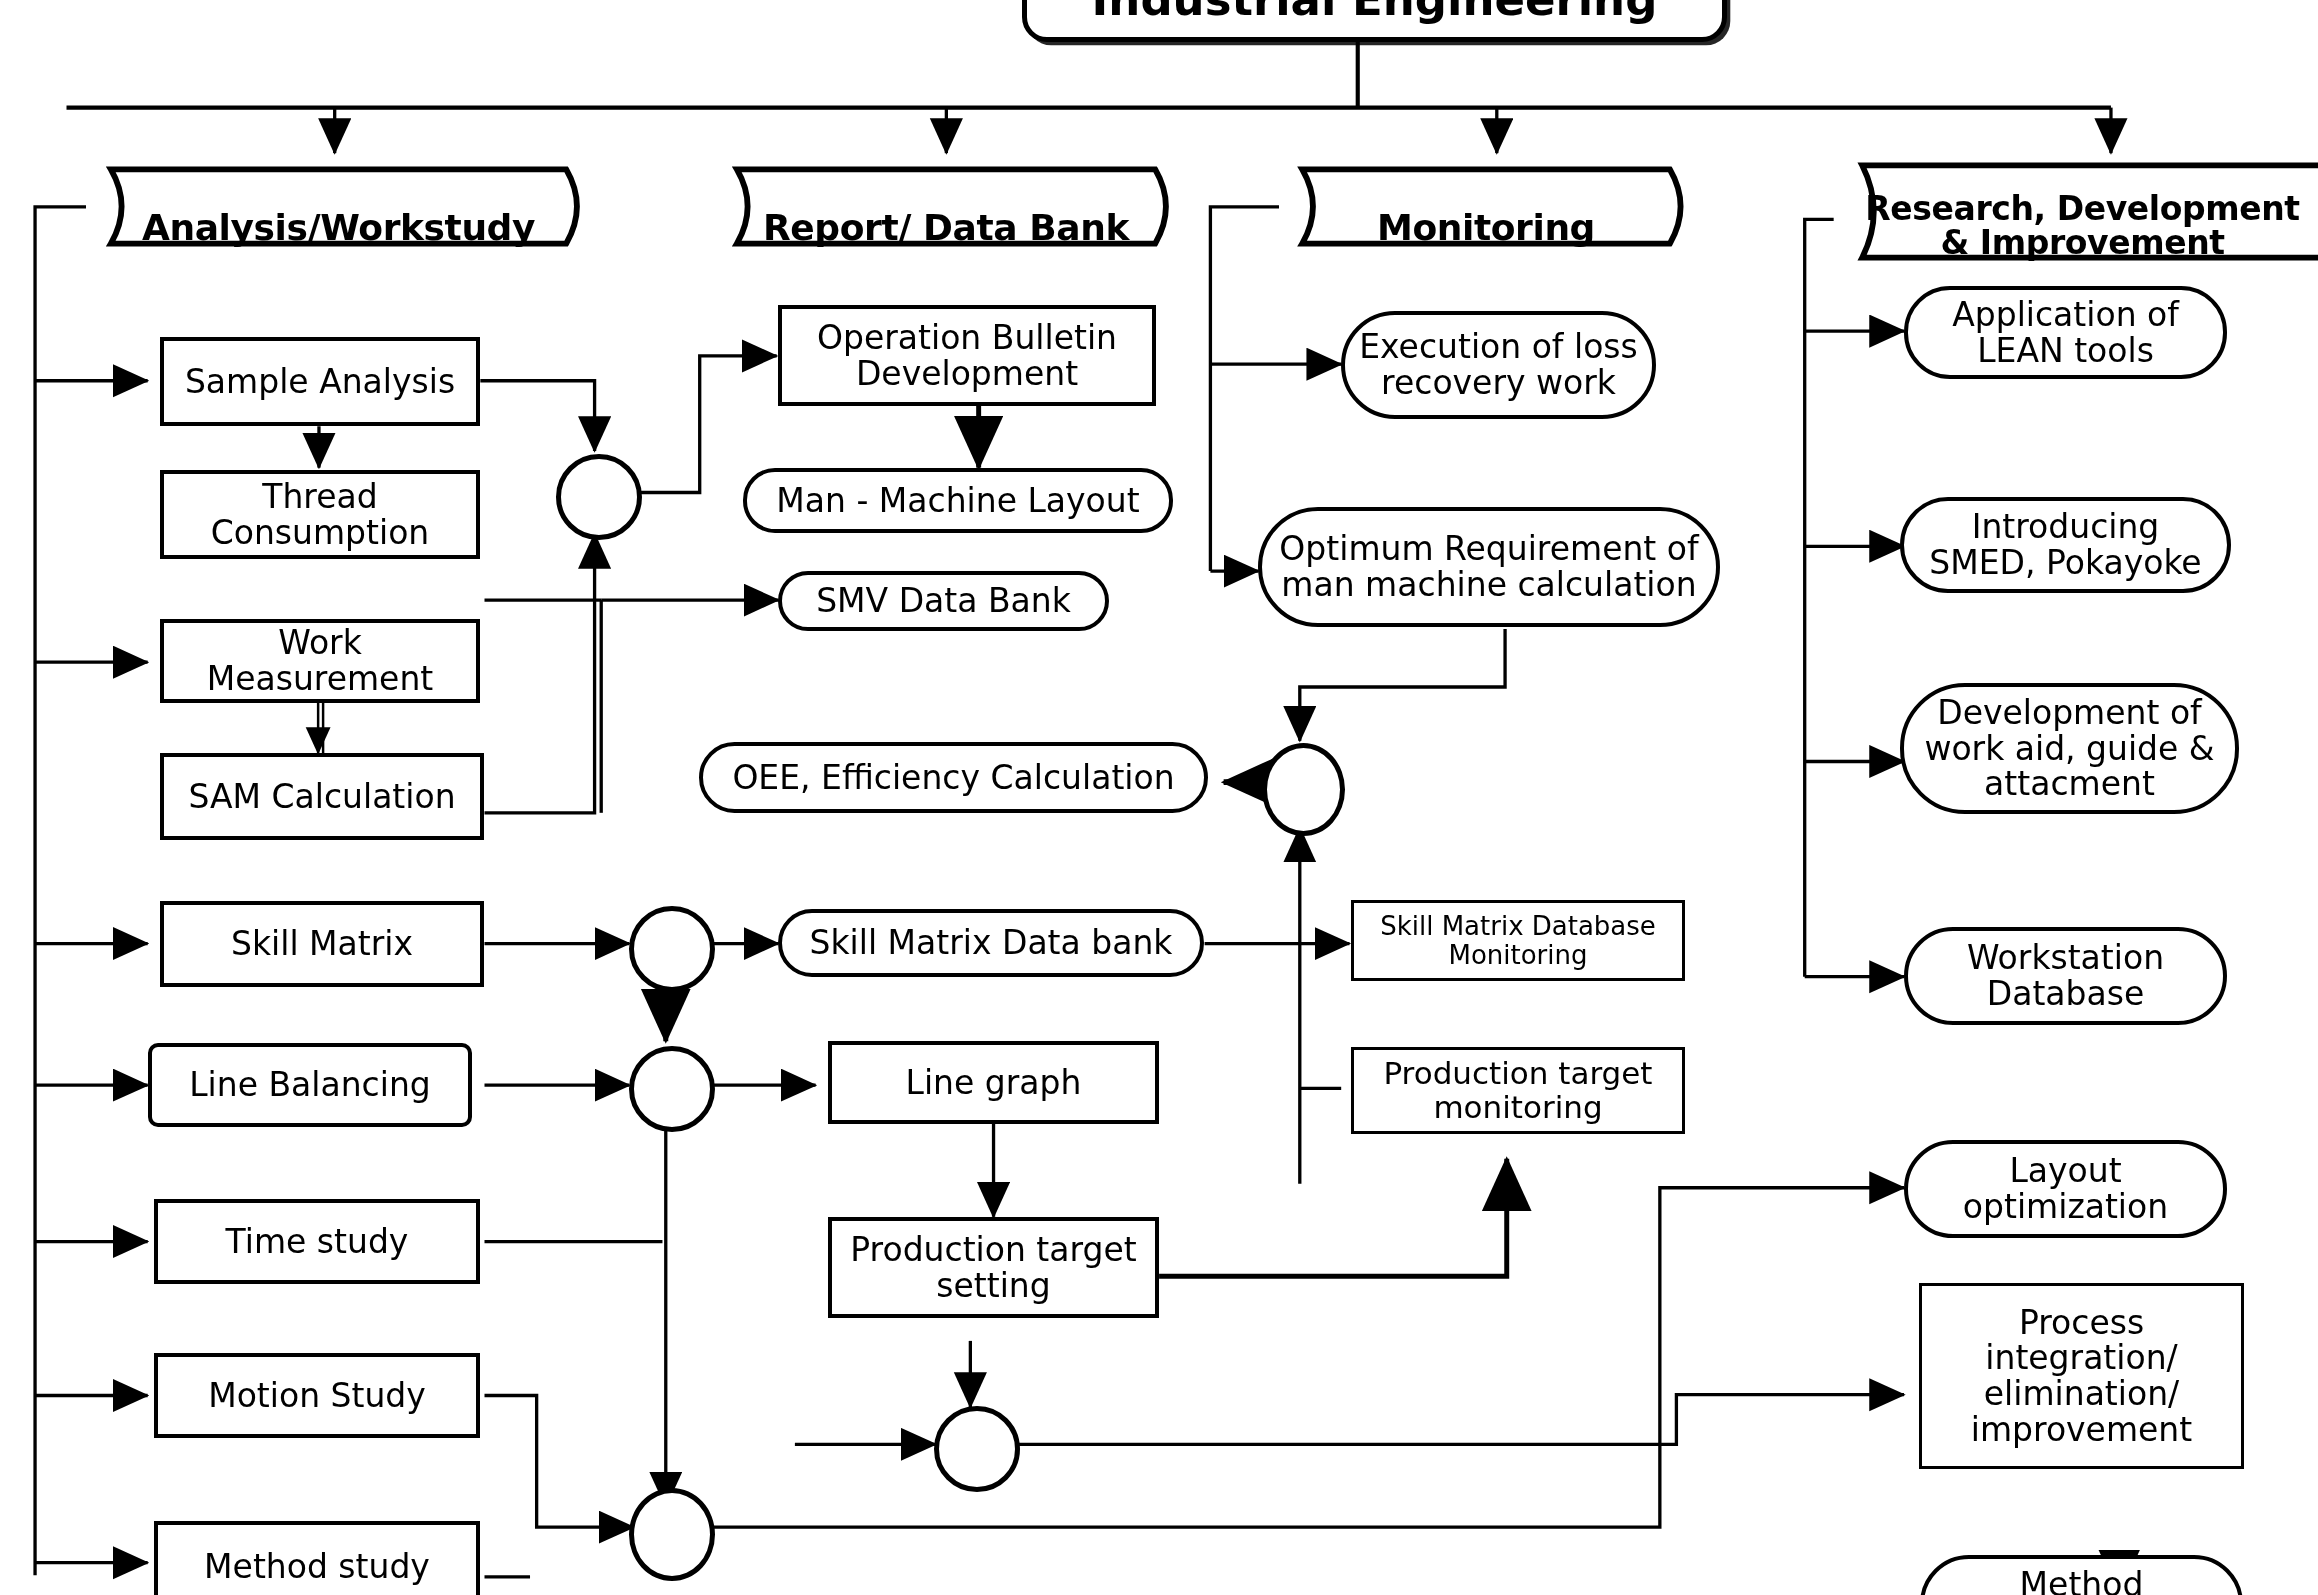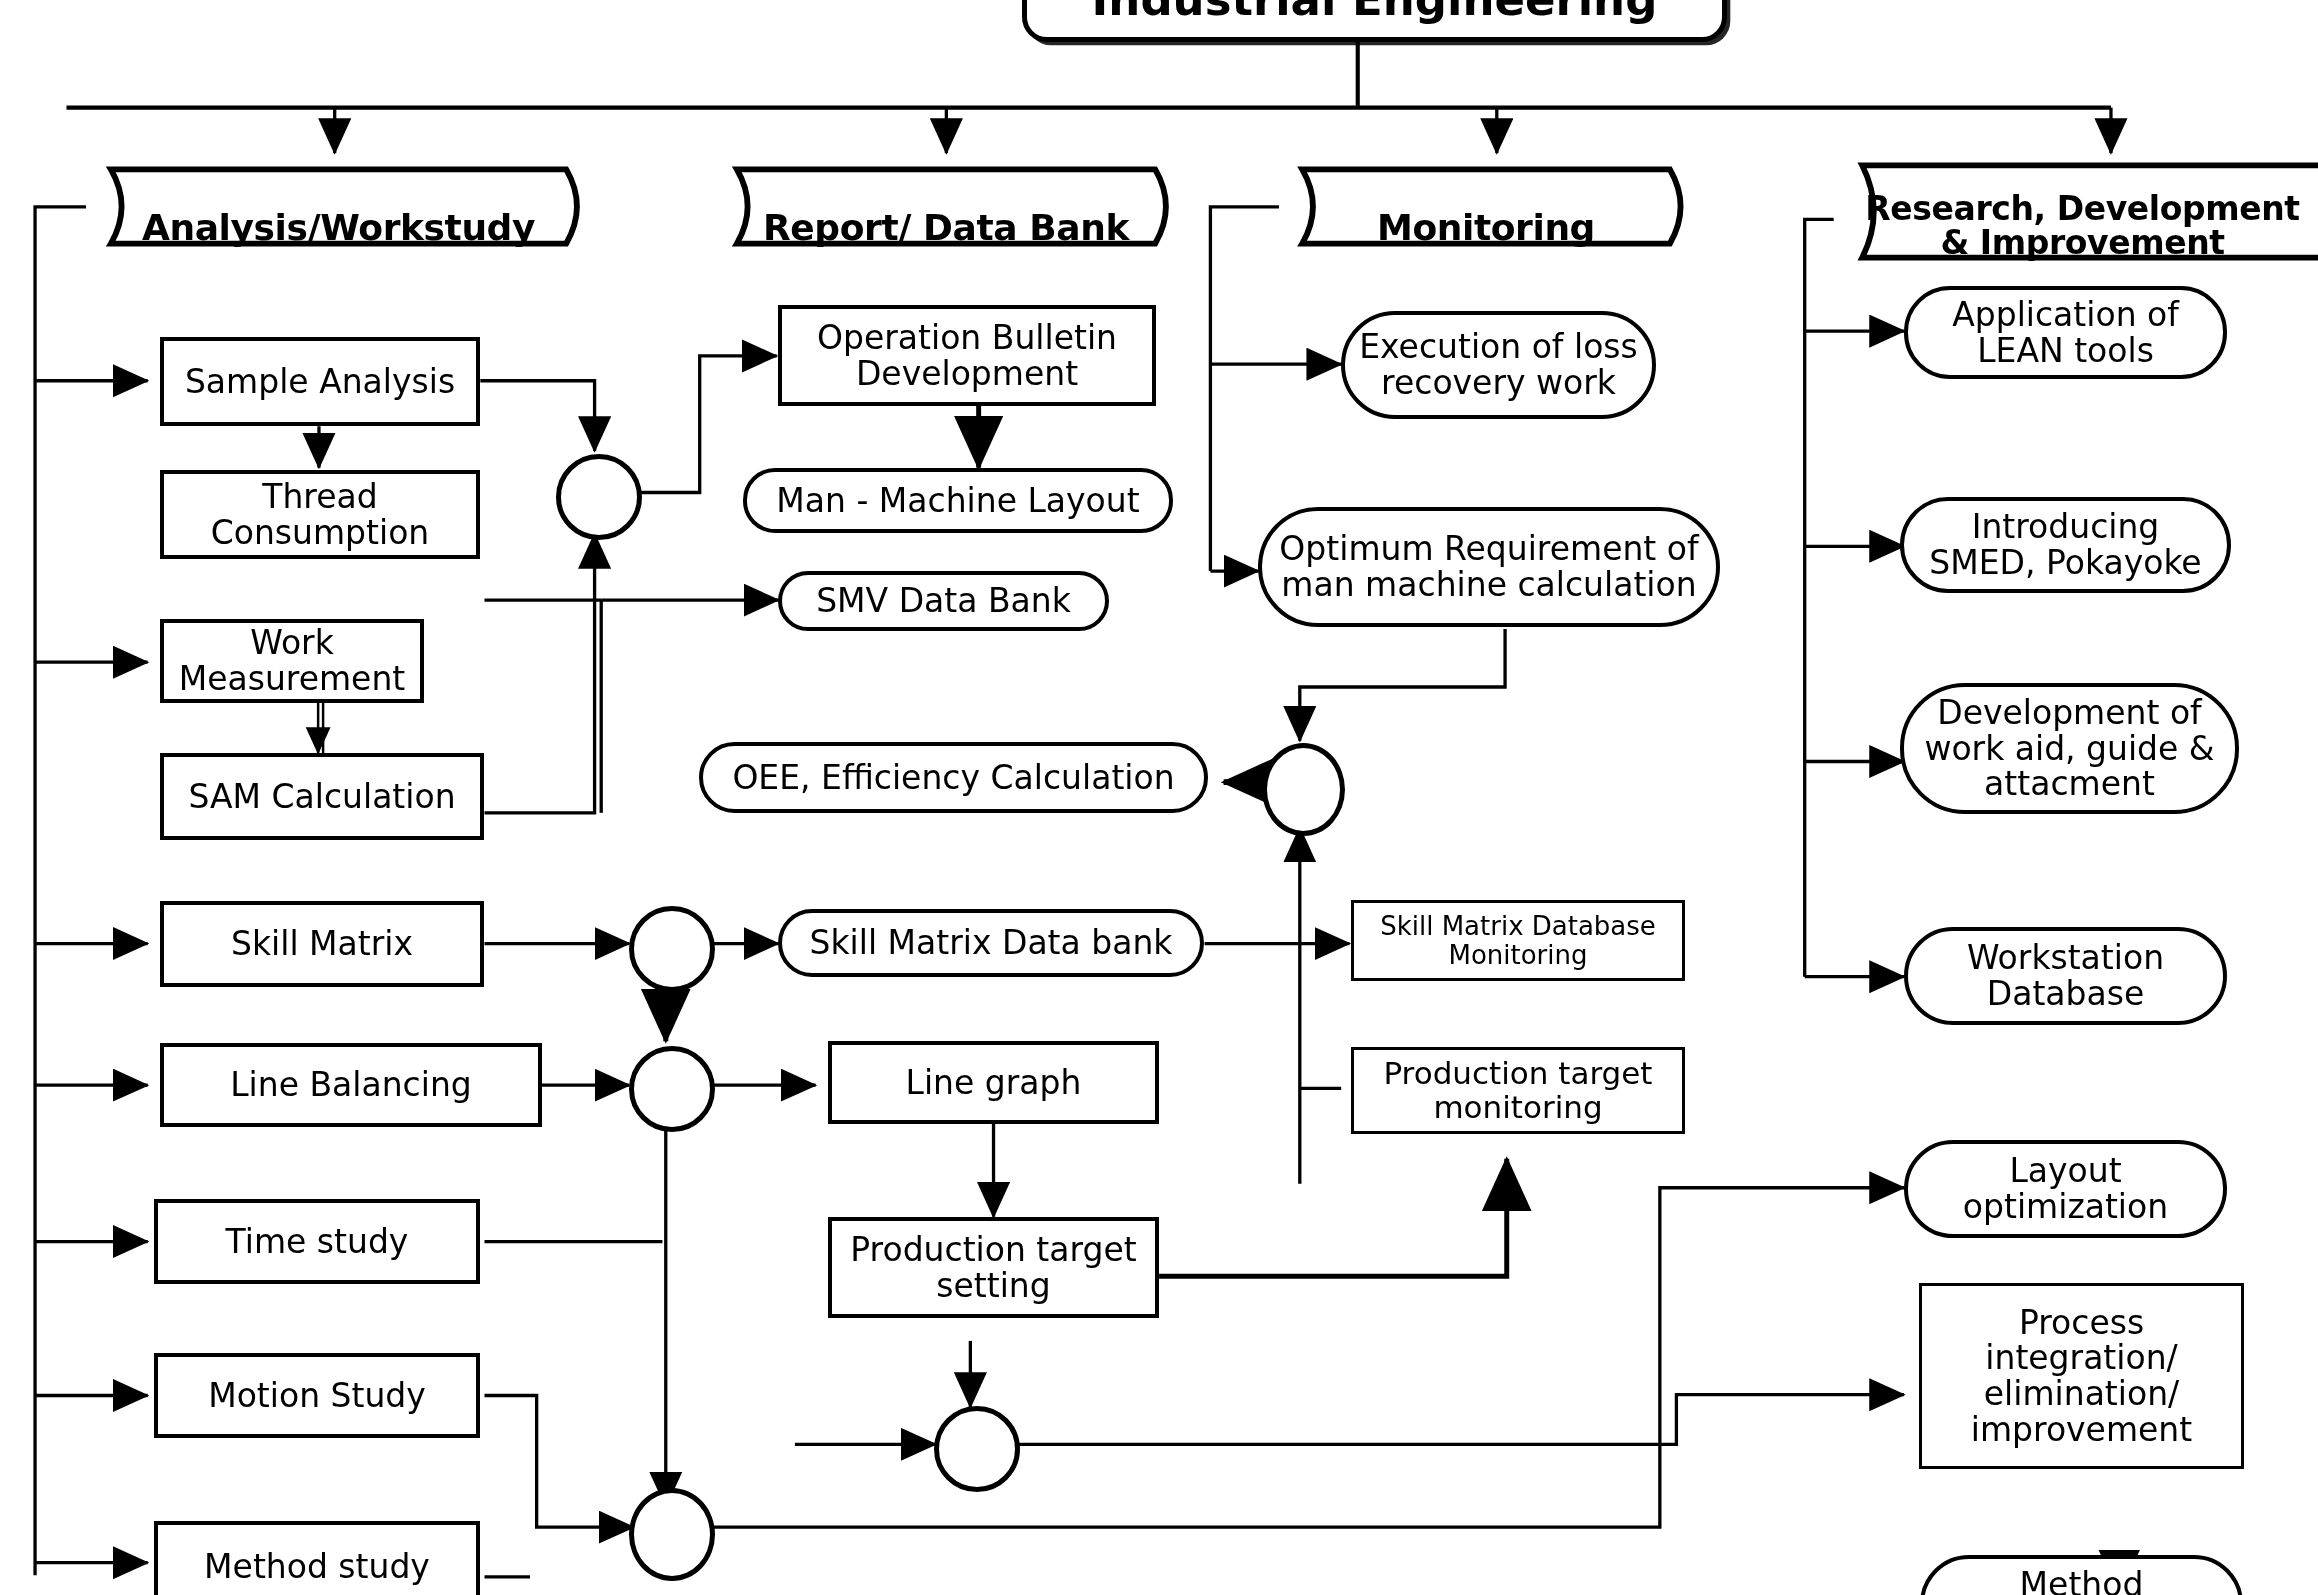--- a/index.html
+++ b/index.html
@@ -171,34 +171,34 @@
 
   <div class="node rect f40" style="left:160px;top:337px;width:320px;height:89px;">
     <span>Sample Analysis</span>
   </div>
 
   <div class="node rect f40" style="left:160px;top:470px;width:320px;height:89px;white-space:pre-line;">
     <span>Thread
 Consumption</span>
   </div>
 
-  <div class="node rect f40" style="left:160px;top:619px;width:264px;height:84px;white-space:pre-line;">
+  <div class="node rect f40" style="left:160px;top:619px;width:320px;height:84px;white-space:pre-line;">
     <span>Work
 Measurement</span>
   </div>
 
   <div class="node rect f40" style="left:160px;top:753px;width:324px;height:87px;">
     <span>SAM Calculation</span>
   </div>
 
   <div class="node rect f40" style="left:160px;top:901px;width:324px;height:86px;">
     <span>Skill Matrix</span>
   </div>
 
-  <div class="node rect f40" style="left:160px;top:1043px;width:382px;height:84px;">
+  <div class="node rect f40" style="left:148px;top:1043px;width:324px;height:84px;border-radius:10px;">
     <span>Line Balancing</span>
   </div>
 
   <div class="node rect f40" style="left:154px;top:1199px;width:326px;height:85px;">
     <span>Time study</span>
   </div>
 
   <div class="node rect f40" style="left:154px;top:1353px;width:326px;height:85px;text-align:center;">
     <span>Motion Study</span>
   </div>

